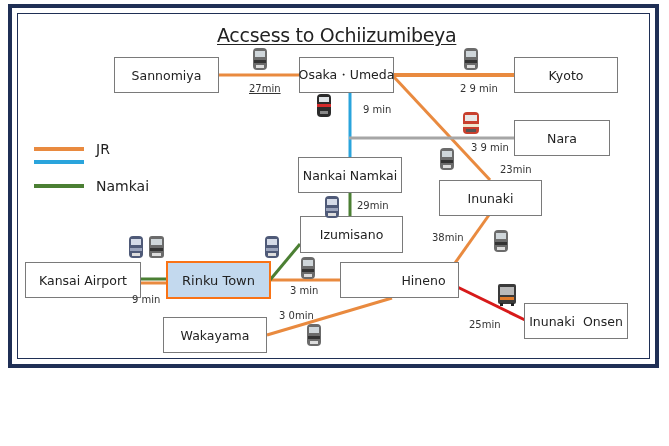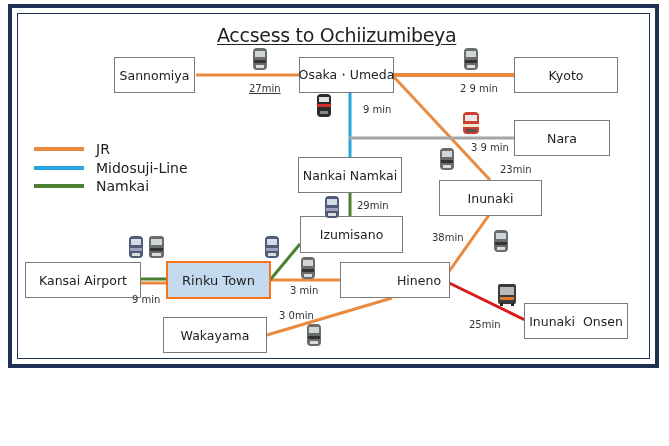--- a/index.html
+++ b/index.html
@@ -45,37 +45,36 @@
 </svg>
 
 <div class="title">Accsess to Ochiizumibeya</div>
 
 <div class="legend-row" style="top:141px;">
   <div class="legend-line" style="background:#e98a3f;"></div>
   <span class="legend-label">JR</span>
 </div>
 <div class="legend-row" style="top:160px;">
   <div class="legend-line" style="background:#2aa4dc;"></div>
-  <span class="legend-label">Midosuji-Line</span>
 </div>
 <div class="legend-row" style="top:178px;">
   <div class="legend-line" style="background:#4b7f33;"></div>
   <span class="legend-label">Namkai</span>
 </div>
 
-<div class="station" style="left:114px;top:57px;width:81px;height:36px;">Sannomiya</div>
+<div class="station" style="left:114px;top:57px;width:105px;height:36px;">Sannomiya</div>
 <div class="station" style="left:299px;top:57px;width:95px;height:36px;">Osaka・Umeda</div>
 <div class="station" style="left:514px;top:57px;width:104px;height:36px;">Kyoto</div>
 <div class="station" style="left:514px;top:120px;width:96px;height:36px;">Nara</div>
 <div class="station" style="left:298px;top:157px;width:104px;height:36px;">Nankai Namkai</div>
 <div class="station" style="left:439px;top:180px;width:103px;height:36px;">Inunaki</div>
 <div class="station" style="left:300px;top:216px;width:103px;height:37px;">Izumisano</div>
 <div class="station" style="left:25px;top:262px;width:116px;height:36px;">Kansai Airport</div>
 <div class="station highlight" style="left:166px;top:261px;width:105px;height:38px;">Rinku Town</div>
-<div class="station" style="left:340px;top:262px;width:110px;height:36px;padding-left:48px;">Hineno</div>
+<div class="station" style="left:340px;top:262px;width:119px;height:36px;padding-left:48px;">Hineno</div>
 <div class="station" style="left:163px;top:317px;width:104px;height:36px;">Wakayama</div>
 <div class="station" style="left:524px;top:303px;width:104px;height:36px;">Inunaki  Onsen</div>
 
 <div class="time" style="left:249px;top:83px;text-decoration:underline;">27min</div>
 <div class="time" style="left:460px;top:83px;">2 9 min</div>
 <div class="time" style="left:363px;top:93px;margin-top:11px;">9 min</div>
 <div class="time" style="left:471px;top:142px;">3 9 min</div>
 <div class="time" style="left:500px;top:164px;">23min</div>
 <div class="time" style="left:357px;top:200px;">29min</div>
 <div class="time" style="left:432px;top:232px;">38min</div>

